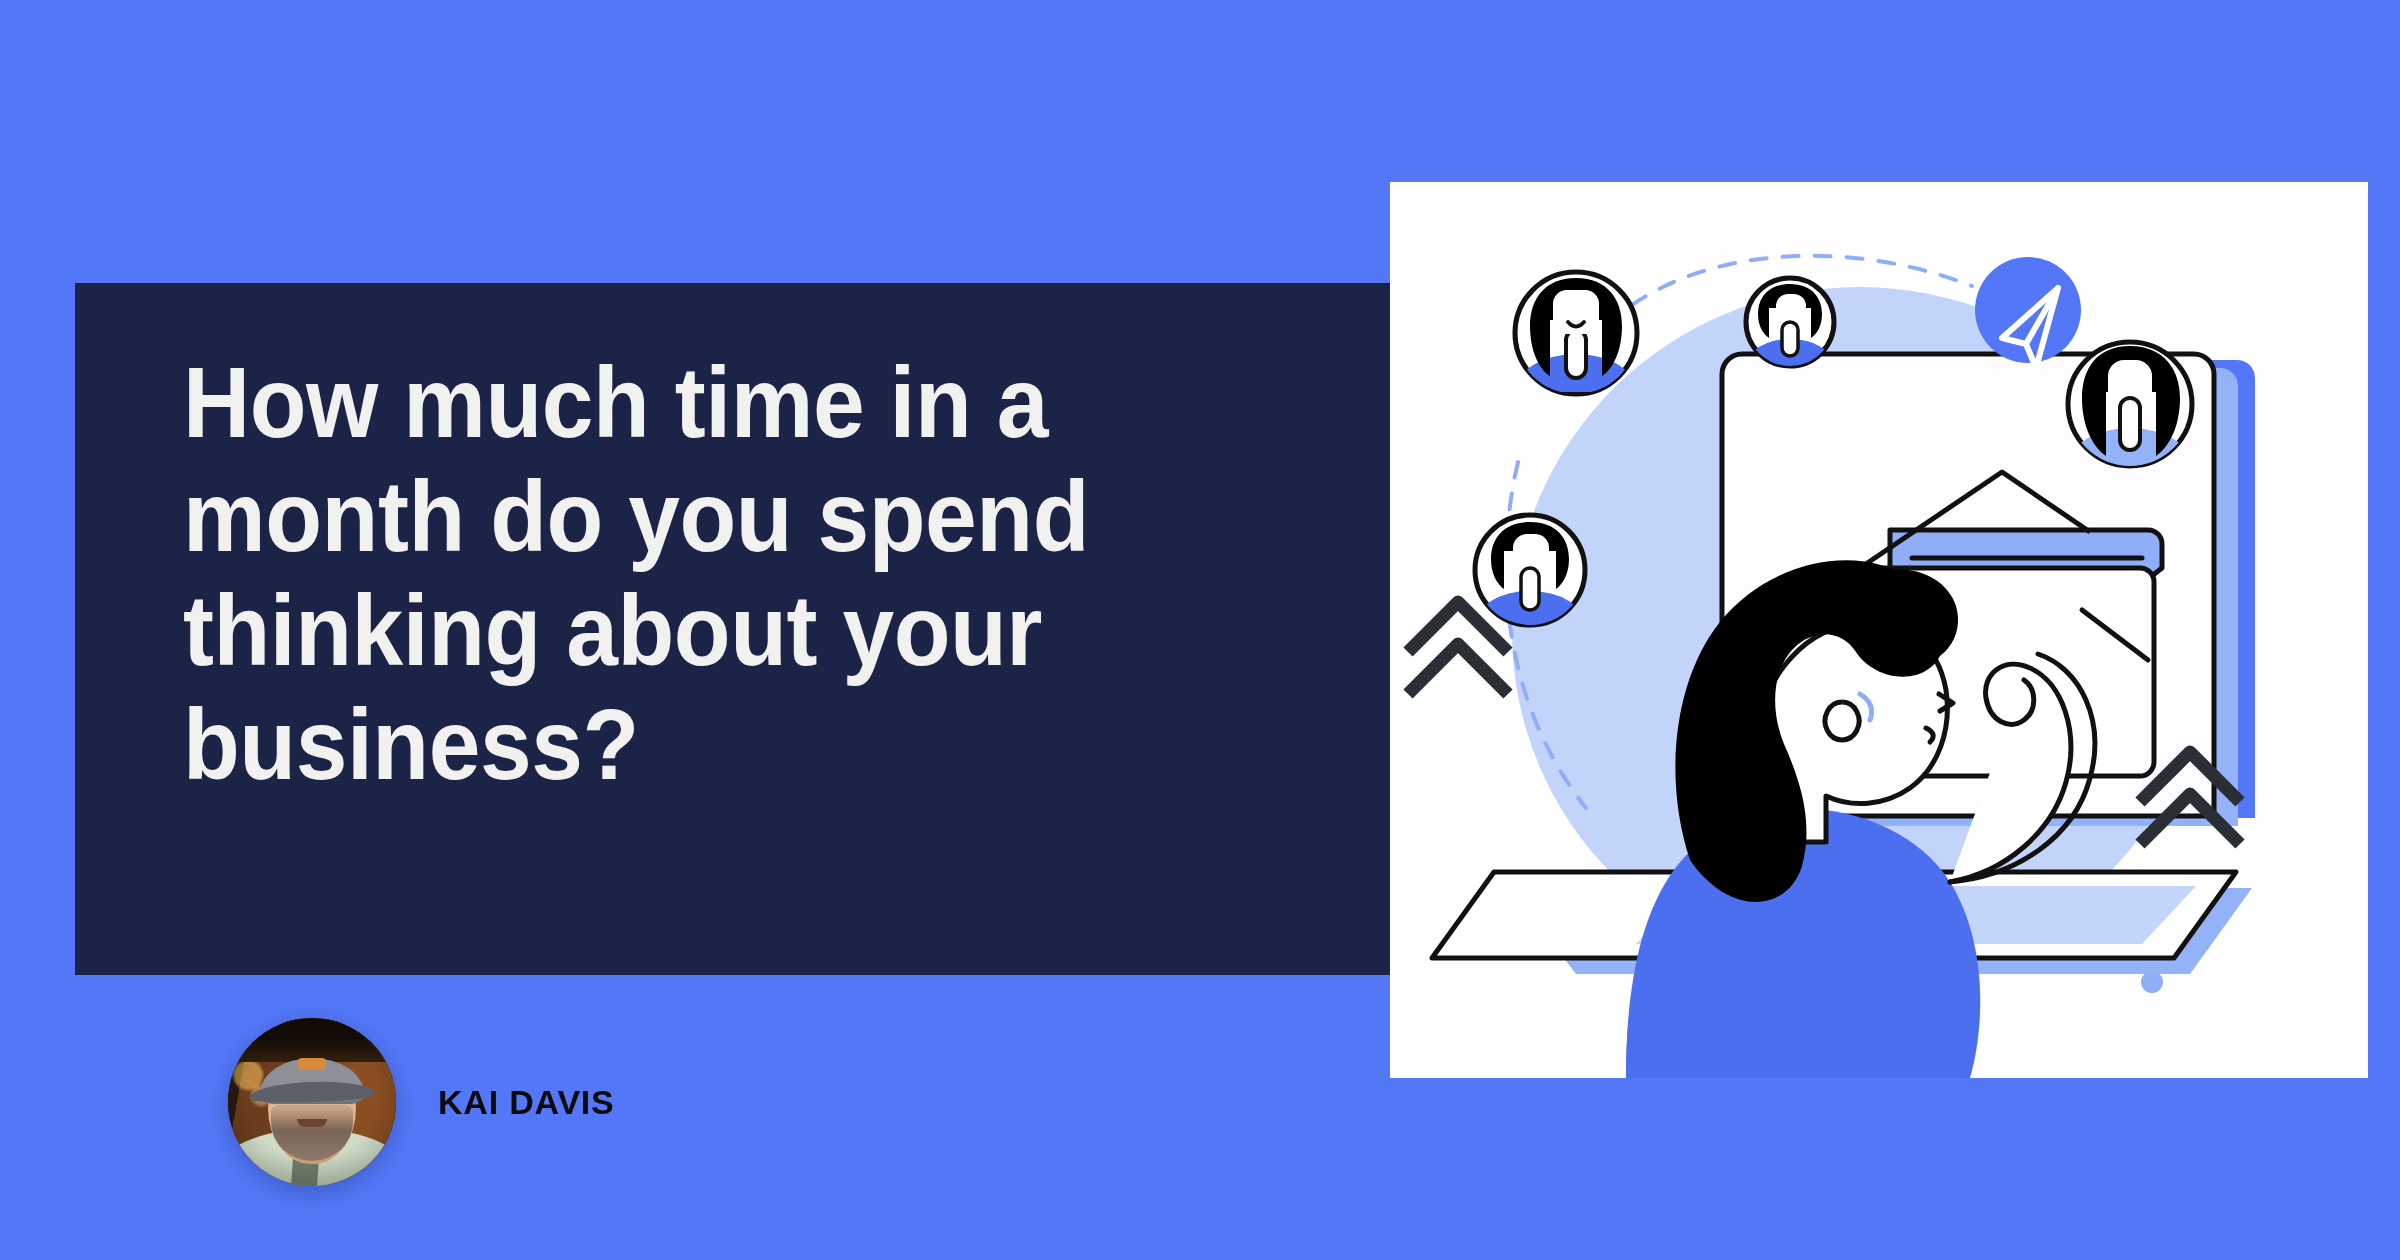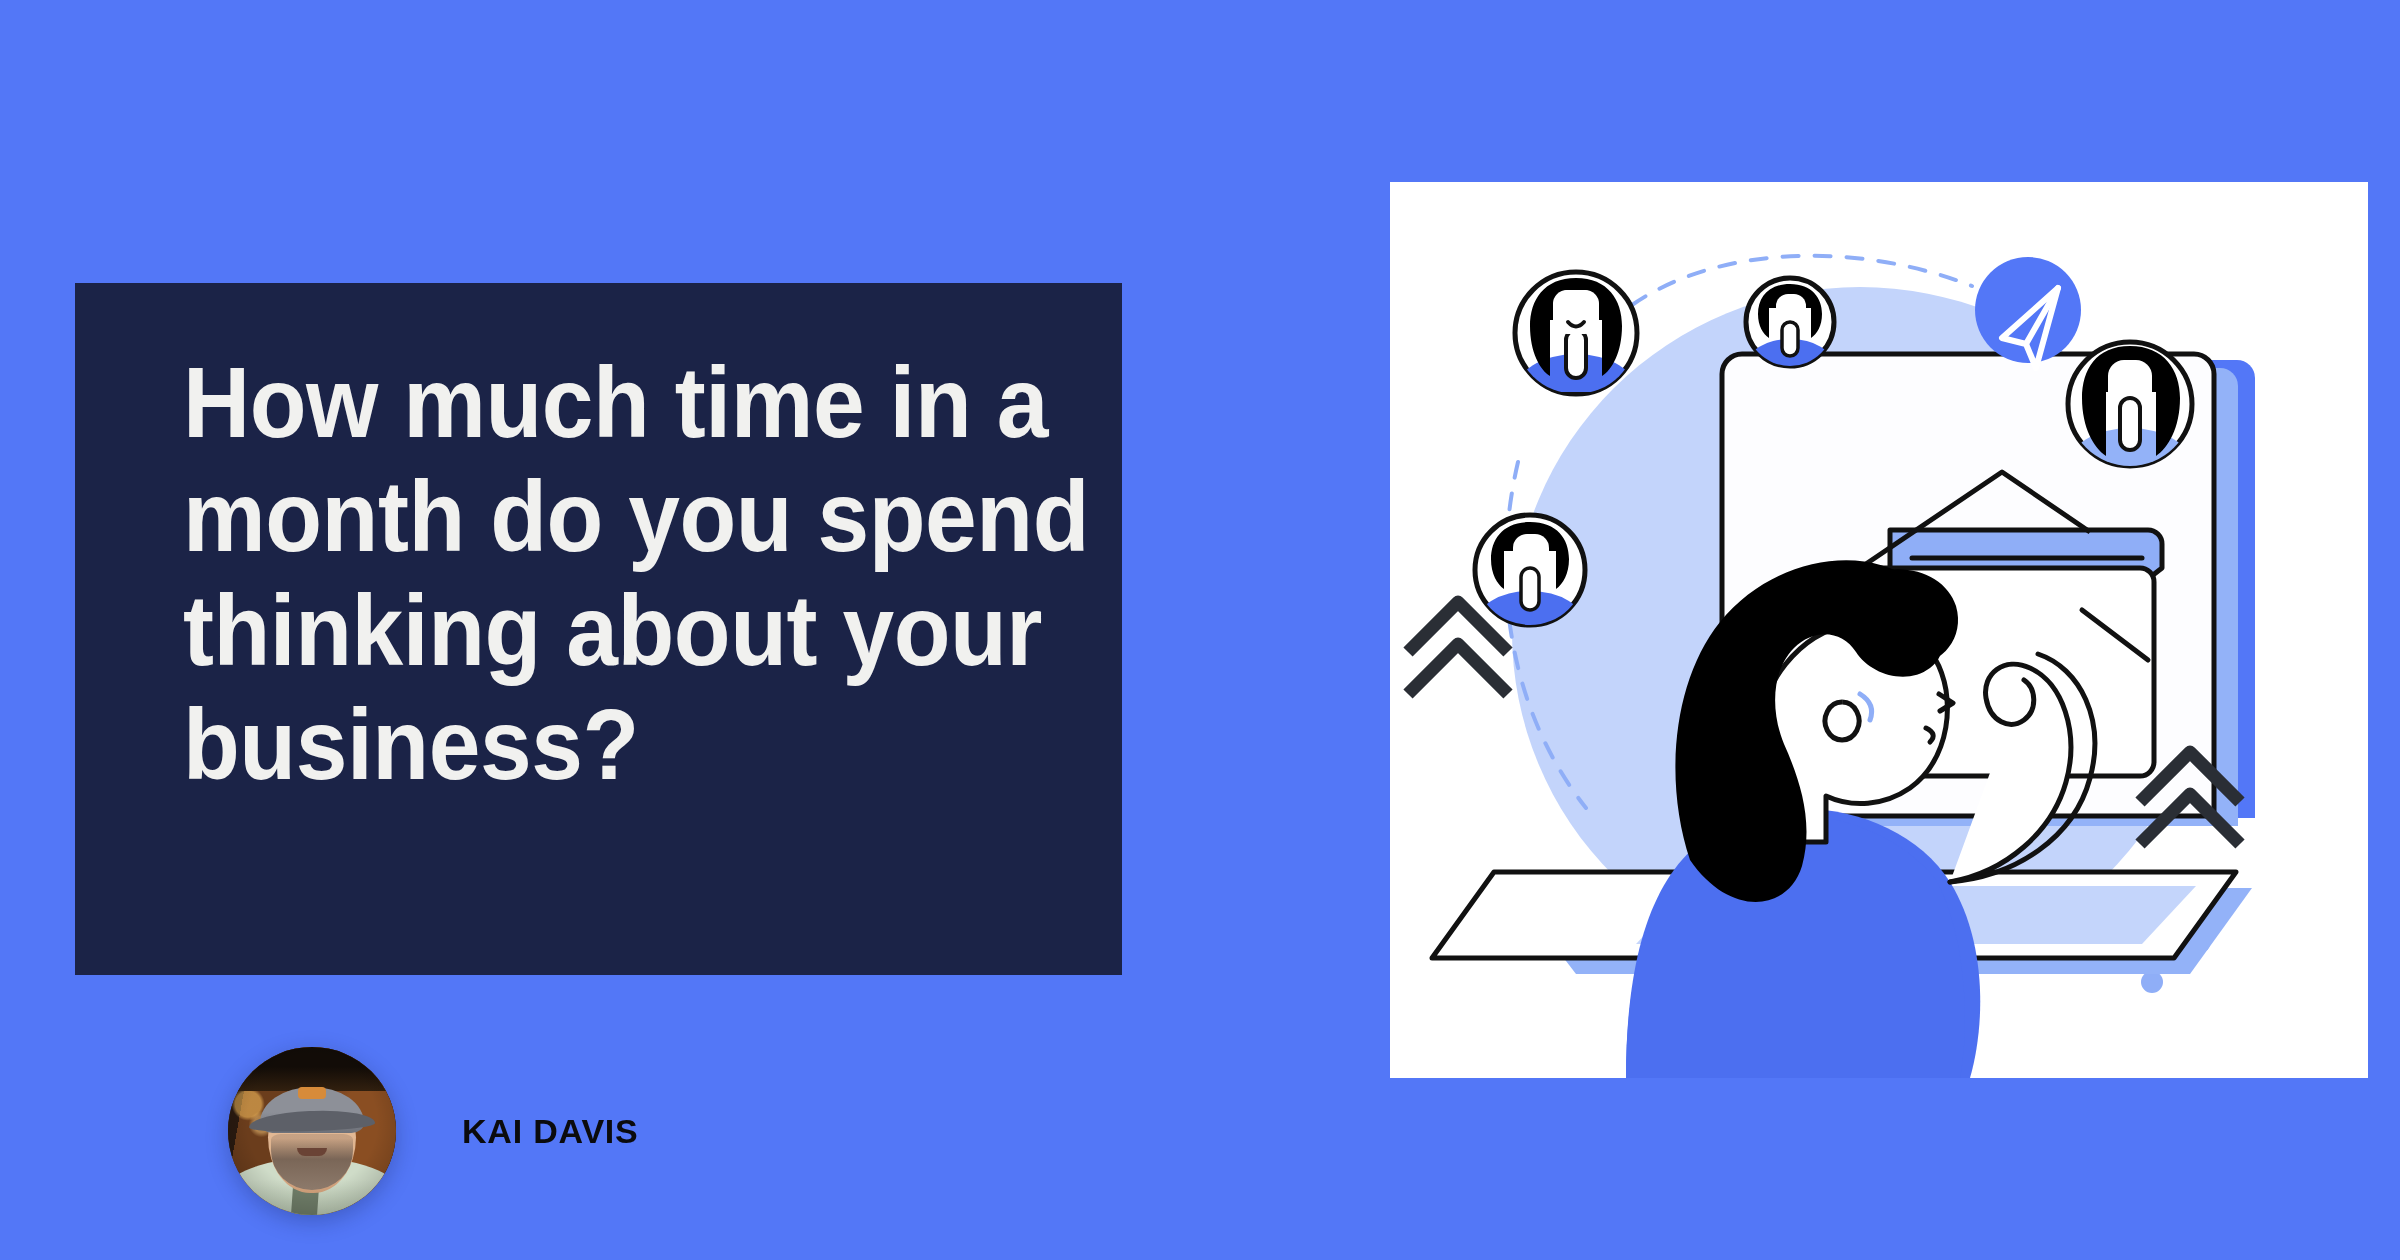--- a/index.html
+++ b/index.html
@@ -13,21 +13,21 @@
     position: relative;
     width: 2400px; height: 1260px;
     background: #5377f7;
     overflow: hidden;
   }
 
   
   #headline-card {
     position: absolute;
     left: 75px; top: 283px;
-    width: 1047px; height: 692px;
+    width: 1315px; height: 692px;
     background: #1b2347;
     box-sizing: border-box;
   }
   #headline {
     position: absolute;
     left: 108px;
     top: 62px;
     width: 1120px;
     margin: 0;
     color: #f1f1ef;
@@ -37,24 +37,24 @@
     line-height: 1.14;
     letter-spacing: -0.5px;
     transform: scaleX(0.93);
     transform-origin: left top;
     white-space: pre-line;
   }
 
   
   #author-row {
     position: absolute;
-    left: 228px; top: 1047px;
+    left: 228px; top: 1018px;
     display: flex;
     align-items: center;
-    gap: 66px;
+    gap: 42px;
   }
   #avatar-wrap {
     position: relative;
     width: 168px; height: 168px;
     border-radius: 50%;
     box-shadow: 0 6px 22px rgba(20,30,80,.30);
     overflow: hidden;
     background: #3f2a1c;
     flex: 0 0 auto;
   }

